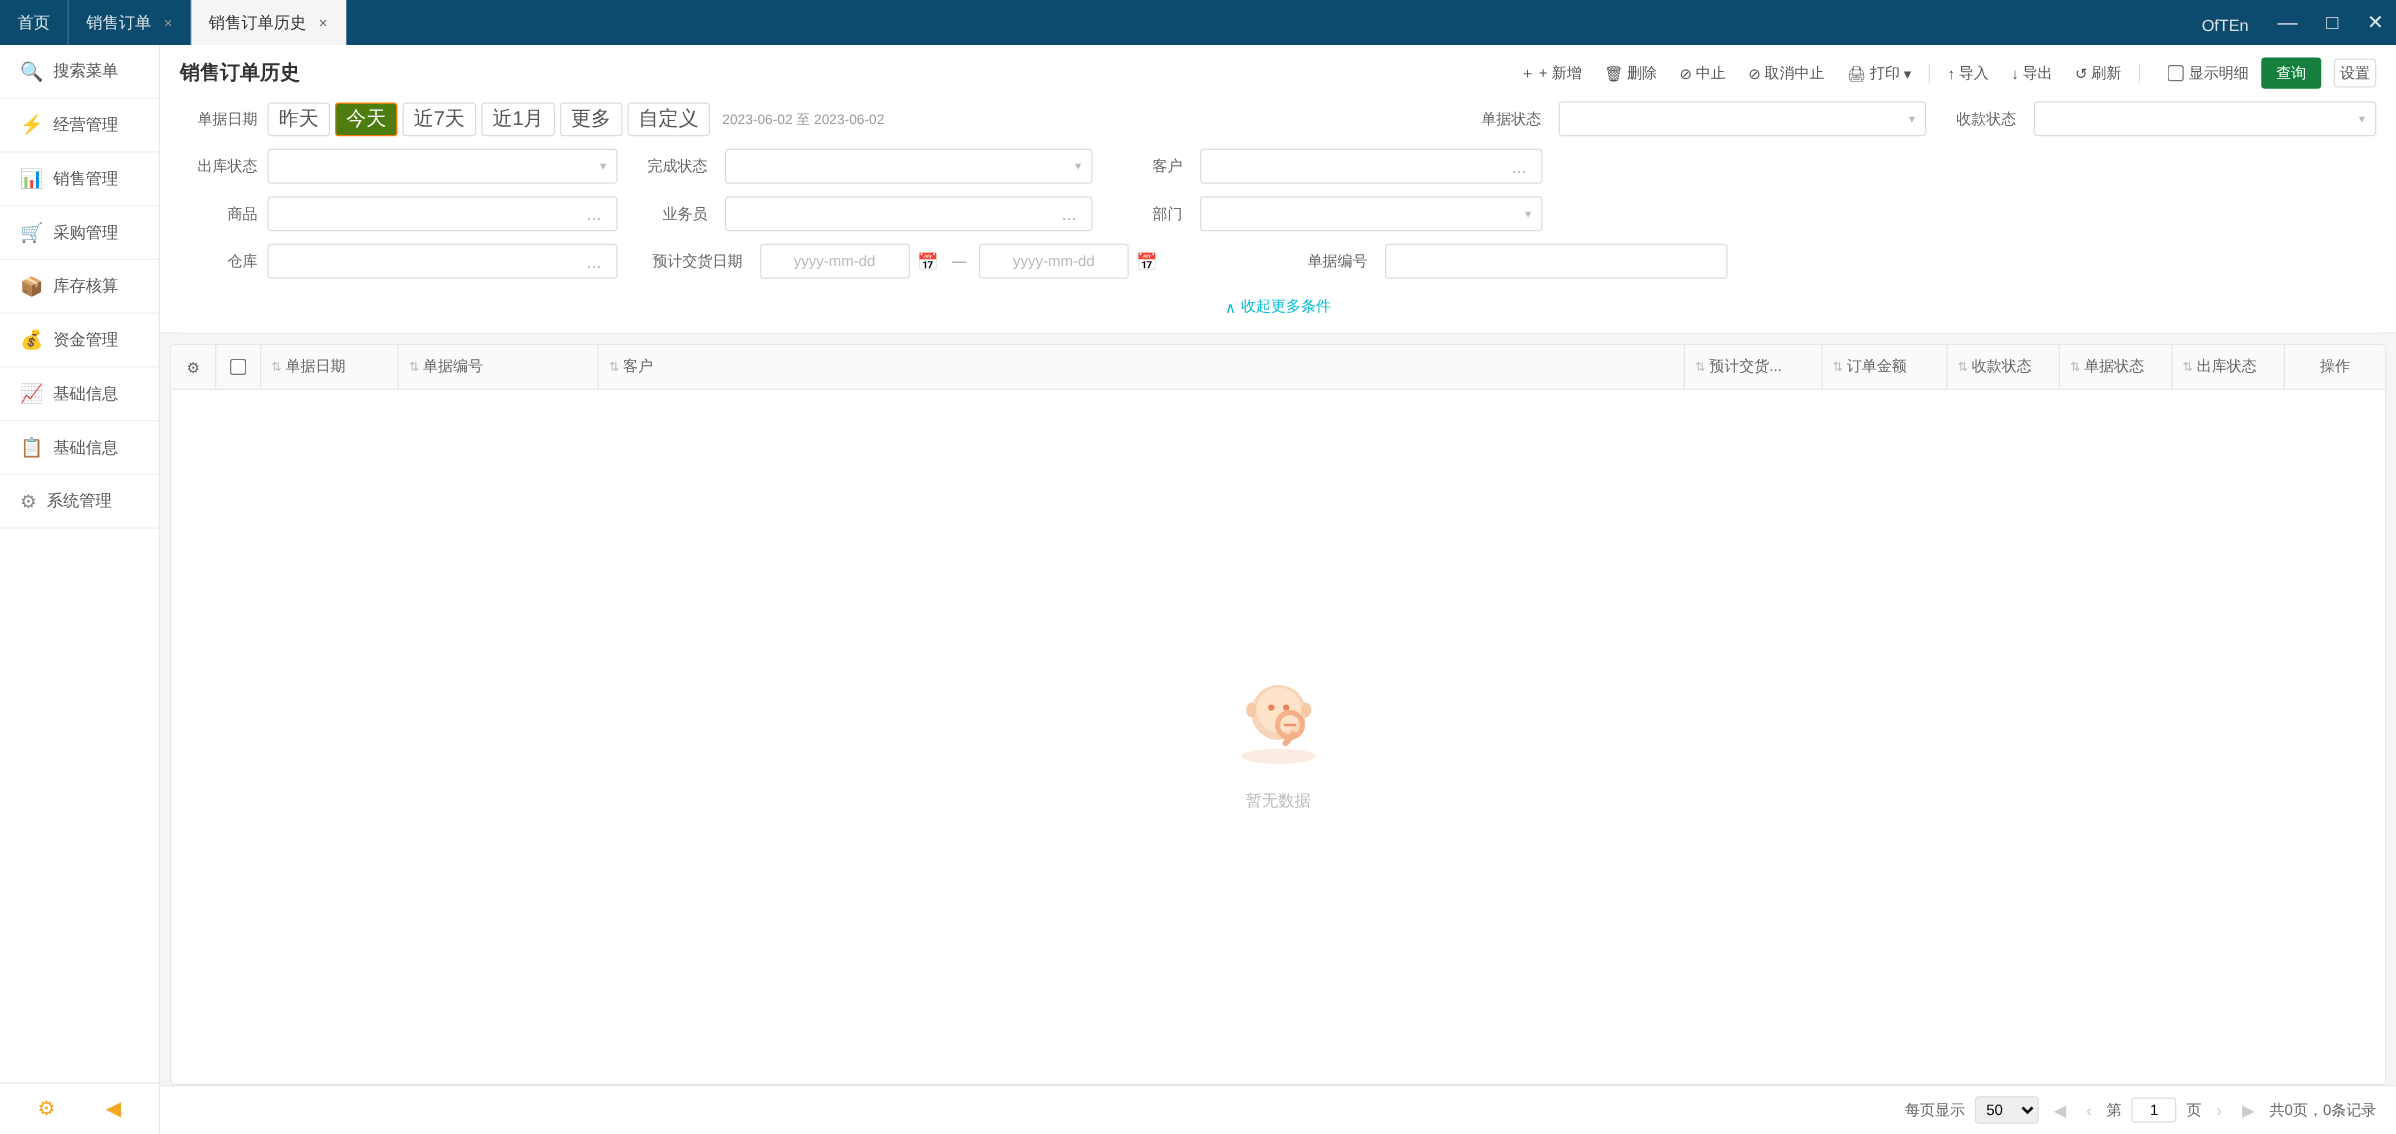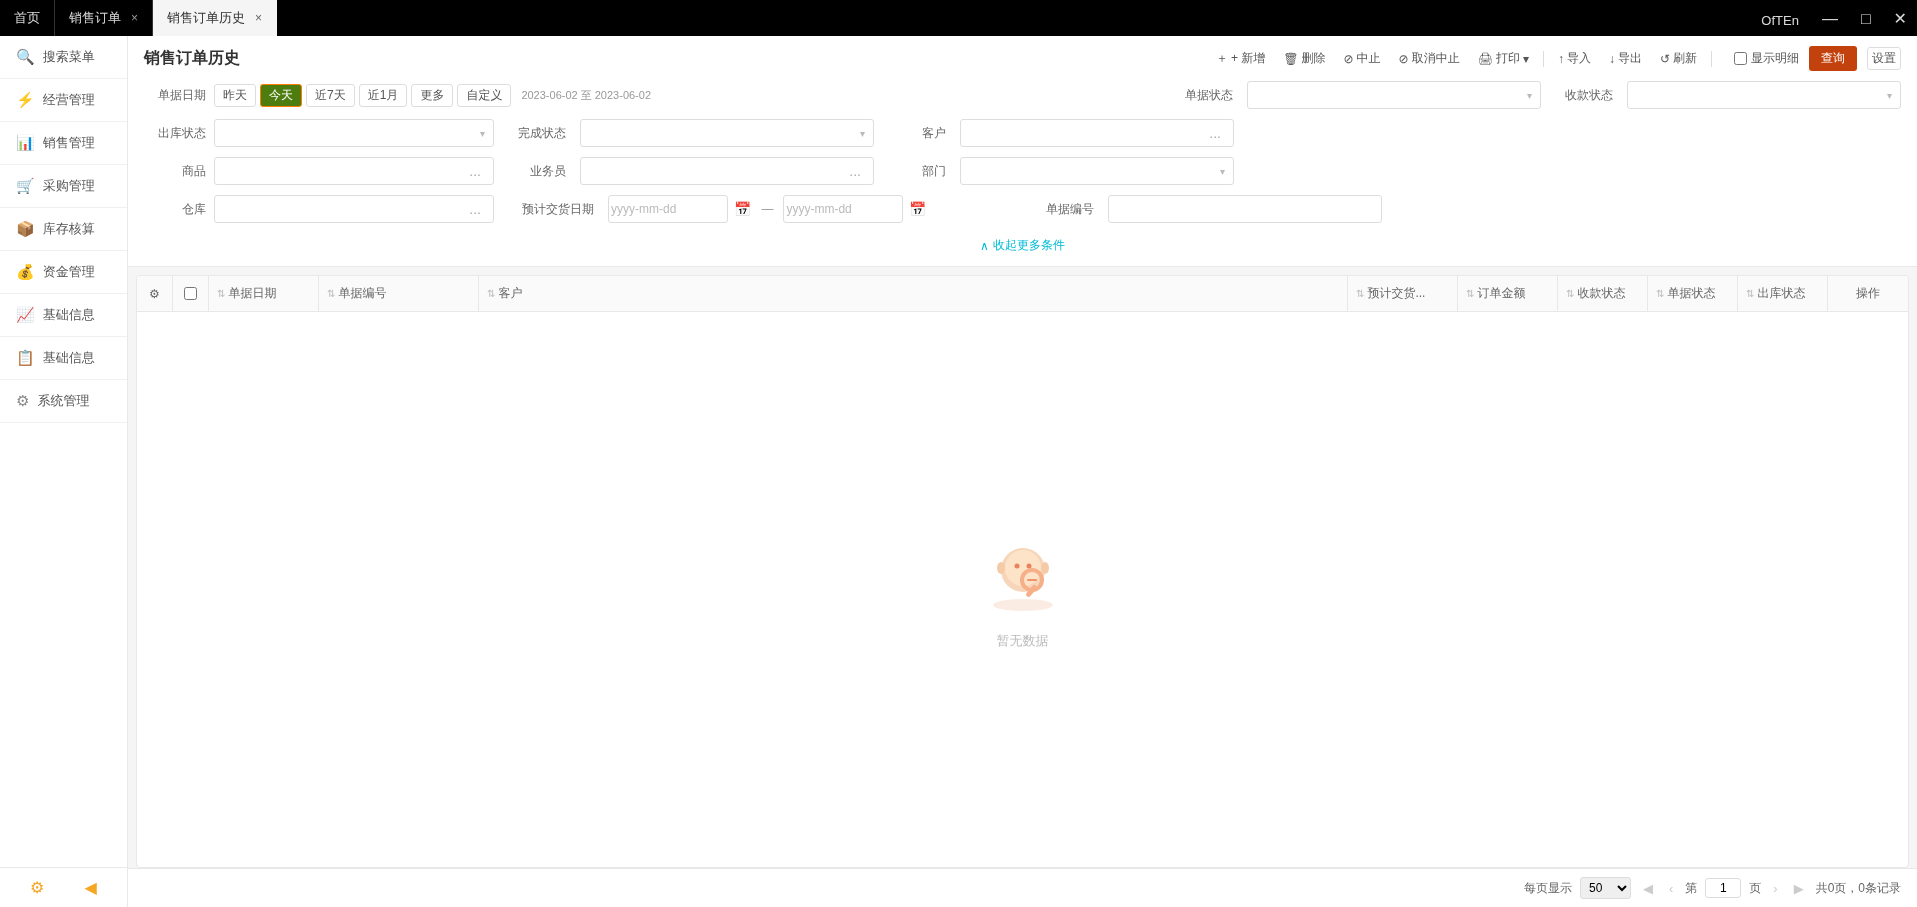--- a/index.html
+++ b/index.html
@@ -1,20 +1,20 @@
 <!DOCTYPE html>
 <html><head>
   <meta charset="utf-8">
   <style>
     * { box-sizing: border-box; margin: 0; padding: 0; }
     body { font-family: 'Microsoft YaHei', Arial, sans-serif; font-size: 12px; background: #f5f5f5; display: flex; flex-direction: column; height: 907px; overflow: hidden; }
 
     
     .top-bar {
-      background: #000000;
+      background: #0c4a6e;
       height: 36px;
       display: flex;
       align-items: center;
       padding: 0;
       flex-shrink: 0;
       position: relative;
     }
     .tab-item {
       height: 36px;
       display: flex;
@@ -132,21 +132,21 @@
     .toolbar-btn {
       display: flex;
       align-items: center;
       gap: 3px;
       font-size: 12px;
       color: #555;
       cursor: pointer;
       padding: 2px 4px;
       border-radius: 3px;
     }
-    .toolbar-btn.primary { background: #c2410c; color: #fff; padding: 4px 12px; border-radius: 3px; }
+    .toolbar-btn.primary { background: #15803d; color: #fff; padding: 4px 12px; border-radius: 3px; }
     .toolbar-divider { width: 1px; height: 16px; background: #ddd; }
     .checkbox-label { display: flex; gap: 4px; font-size: 12px; color: #555; cursor: pointer; margin-left: 12px; }
 
     
     .filter-area {
       background: #fff;
       padding: 10px 16px;
       flex-shrink: 0;
     }
     .filter-row {
@@ -179,21 +179,21 @@
     .date-btn-group {
       display: flex;
       align-items: center;
       gap: 4px;
     }
     .date-btn {
       padding: 2px 8px;
       border: 1px solid #ddd;
       border-radius: 3px;
       cursor: pointer;
-      font-size: 12px;
+      font-size: 16px;
       color: #555;
       background: #fff;
     }
     .date-btn.active {
       background: #4d7c0f;
       color: #fff;
       border-color: #ff7c00;
     }
     .date-range-text {
       font-size: 11px;
@@ -213,21 +213,21 @@
       cursor: pointer;
       color: #999;
       font-size: 12px;
     }
     .select-control .arrow { color: #bbb; font-size: 10px; }
     .input-control {
       flex: 1;
       height: 28px;
       border: 1px solid #ddd;
       border-radius: 3px;
-      padding: 0 2px;
+      padding: 0 26px;
       font-size: 12px;
       color: #333;
       outline: none;
     }
     .input-control::placeholder { color: #bbb; }
     .more-dots {
       color: #aaa;
       cursor: pointer;
       padding: 0 4px;
       font-size: 14px;

